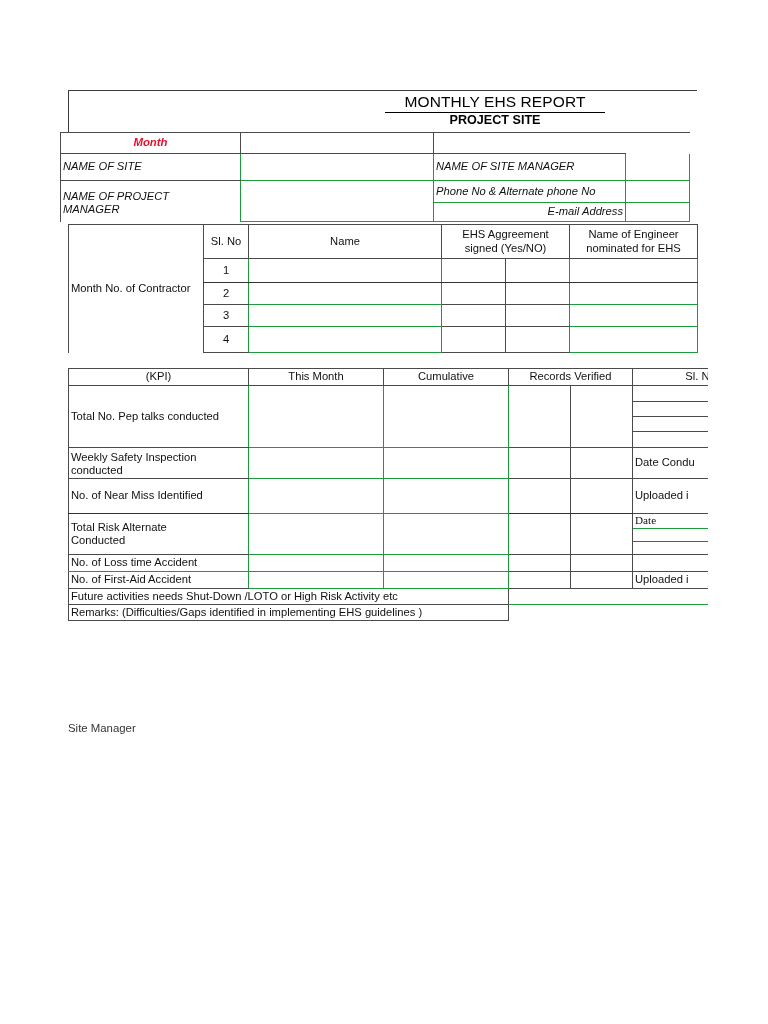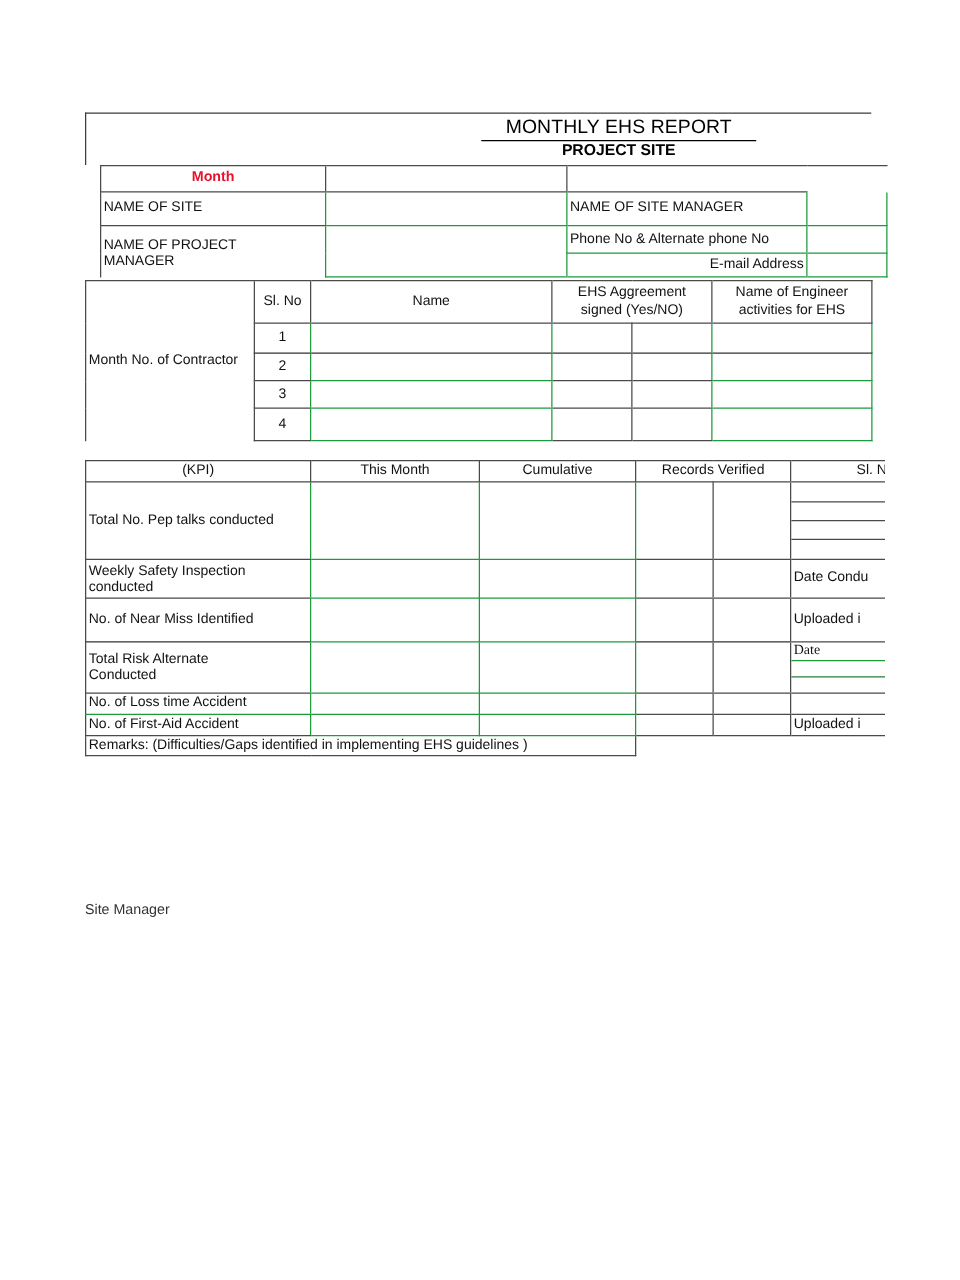--- a/index.html
+++ b/index.html
@@ -116,21 +116,21 @@
 </head>
 <body>
 
 <div class="doc">
 
   <div id="title-block">
     <div id="main-title">MONTHLY EHS REPORT</div>
     <div id="sub-title">PROJECT SITE</div>
   </div>
 
-  <table class="tbl" id="header-table" style="left:80px; top:132px; width:629px;">
+  <table class="tbl" id="header-table" style="left:60px; top:132px; width:629px;font-style:italic;">
     <colgroup>
       <col style="width:180px">
       <col style="width:193px">
       <col style="width:192px">
       <col style="width:64px">
     </colgroup>
 
     <tbody>
         <tr style="height:21px;">
       <td class="ctr bT bL bB">
@@ -182,21 +182,21 @@
         <span>Month No. of Contractor</span>
       </td>
       <td class="ctr bL bT bB">Sl. No</td>
       <td class="ctr bL bT bB">Name</td>
       <td class="ctr bL bT bB wrap" colspan="2">
         <div>EHS Aggreement</div>
         <div>signed (Yes/NO)</div>
       </td>
       <td class="ctr bL bT bB bR wrap">
         <div>Name of Engineer</div>
-        <div>activities for EHS</div>
+        <div>nominated for EHS</div>
       </td>
     </tr>
 
     <tr style="height:24px;">
       <td class="ctr bL thickB">1</td>
       <td class="gL thickB gT"></td>
       <td class="gL thickB"></td>
       <td class="bL thickB"></td>
       <td class="gL thickB gR"></td>
     </tr>
@@ -337,20 +337,26 @@
 
     <tr style="height:17px;">
       <td class="lft bL bB">No. of First-Aid Accident</td>
       <td class="gL gB gR"></td>
       <td class="gL gB gR"></td>
       <td class="gL bB"></td>
       <td class="bL bB"></td>
       <td class="lft bL bB">Uploaded i</td>
     </tr>
 
+    <tr style="height:16px;">
+      <td class="lft bL bB" colspan="3" style="border-right:1.1px solid #4a4a4a;">Future activities needs Shut-Down /LOTO or High Risk Activity etc</td>
+      <td class="gB"></td>
+      <td class="gB"></td>
+      <td class="gB"></td>
+    </tr>
 
     <tr style="height:16px;">
       <td class="lft bL bB" colspan="3" style="border-right:1.1px solid #4a4a4a;">Remarks: (Difficulties/Gaps identified in implementing EHS guidelines )</td>
       <td></td>
       <td></td>
       <td></td>
     </tr>
   </tbody>
       </table>
   </div>

